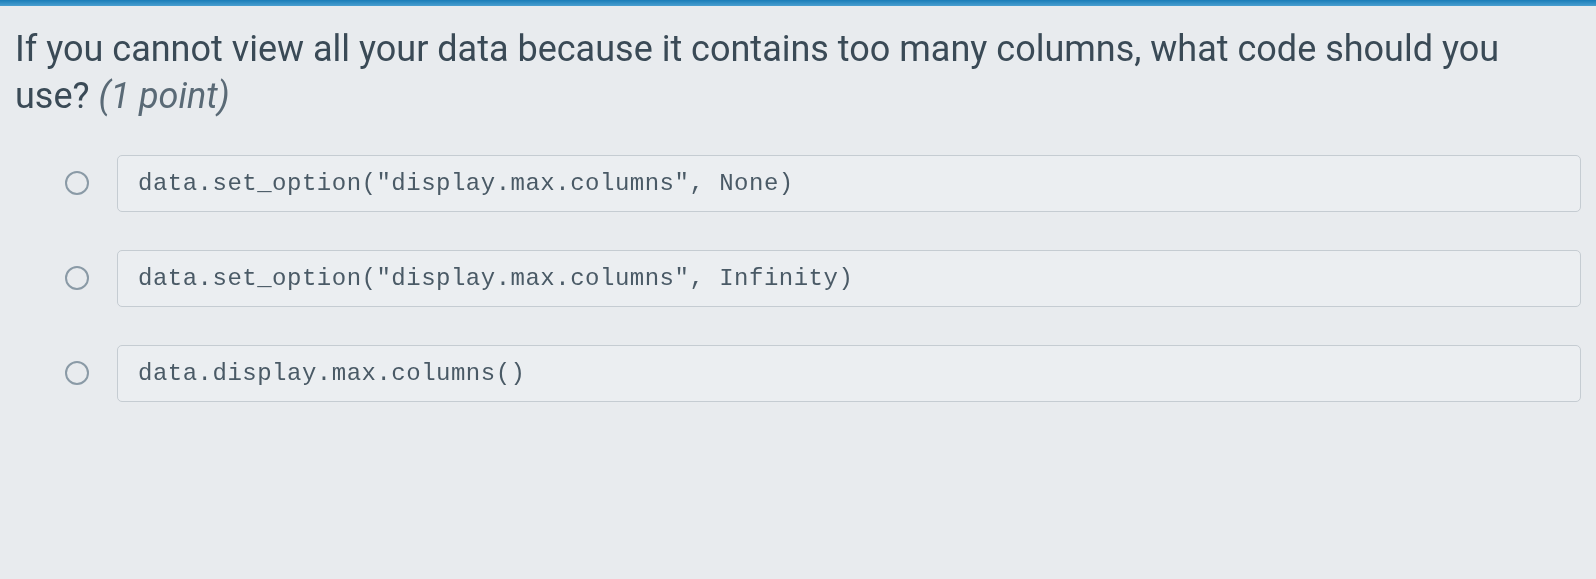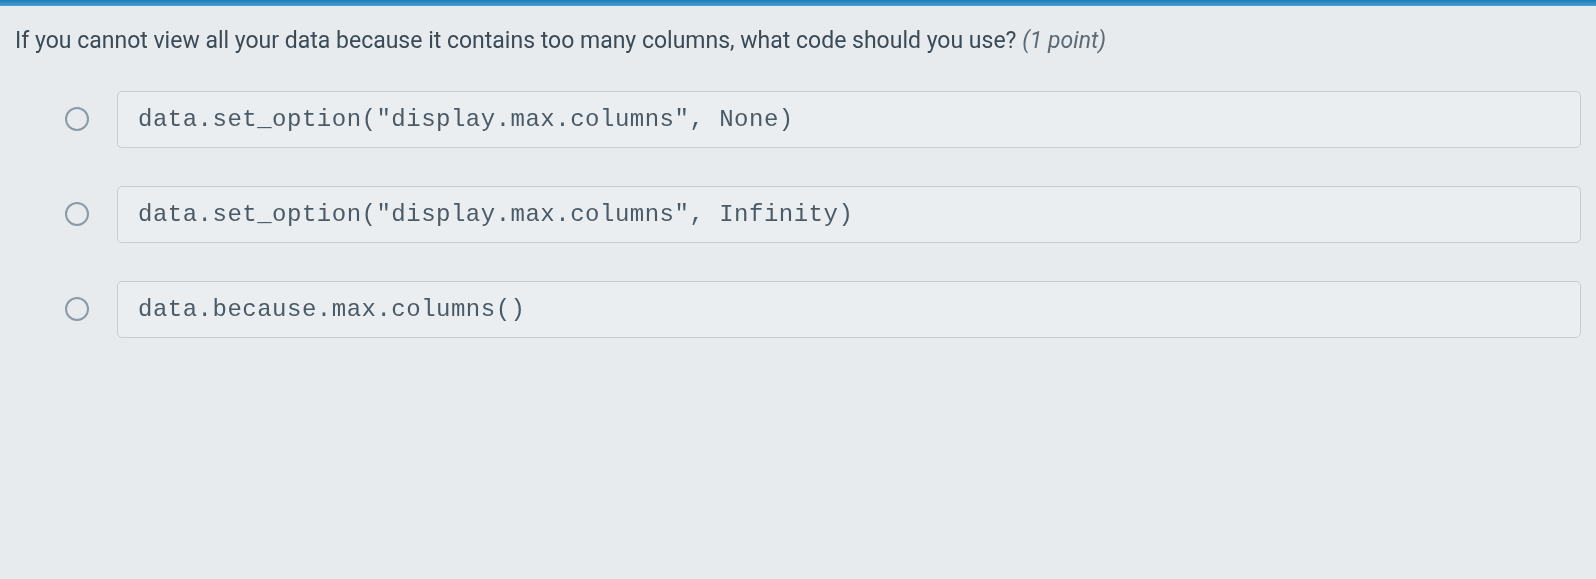--- a/index.html
+++ b/index.html
@@ -16,21 +16,21 @@
     }
     .top-bar {
       height: 6px;
       background: linear-gradient(to bottom, #1a7db8, #4a9fd0);
       width: 100%;
     }
     .content {
       padding: 20px 15px 0 15px;
     }
     .question-text {
-      font-size: 23px;
+      font-size: 36px;
       color: #3a4a56;
       font-weight: 400;
       margin-bottom: 35px;
       line-height: 1.3;
     }
     .points {
       font-style: italic;
       color: #5a6a76;
     }
     .options-container {
@@ -89,19 +89,19 @@
     <div class="option-row">
       <div class="radio-button"></div>
       <div class="option-box">
         <span class="option-code">data.set_option("display.max.columns", Infinity)</span>
       </div>
     </div>
 
     <div class="option-row">
       <div class="radio-button"></div>
       <div class="option-box">
-        <span class="option-code">data.because.max.columns()</span>
+        <span class="option-code">data.display.max.columns()</span>
       </div>
     </div>
 
 
   </div>
 </div>
 
 </body></html>

